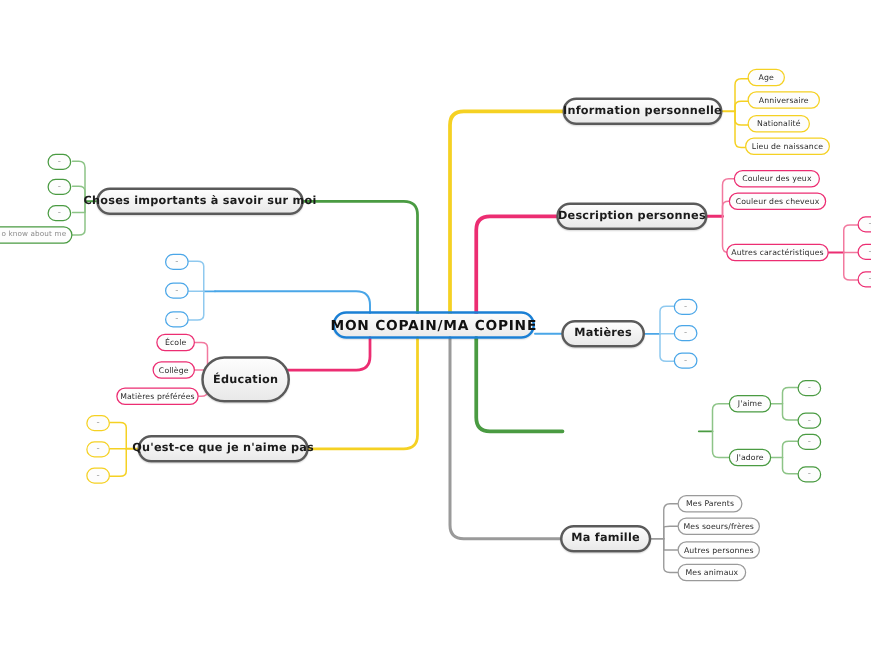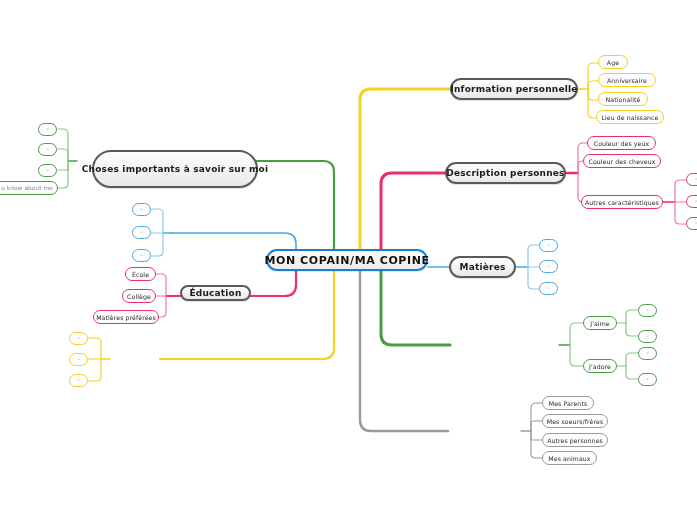--- a/index.html
+++ b/index.html
@@ -178,37 +178,39 @@
   <div class="node lvl3 c-blue empty" style="left:539px;top:260px;width:19px;height:13px;">-</div>
   <div class="node lvl3 c-blue empty" style="left:539px;top:282px;width:19px;height:13px;">-</div>
 
   <div class="node lvl2 c-green" style="left:583px;top:316px;width:34px;height:14px;">J'aime</div>
   <div class="node lvl2 c-green" style="left:583px;top:359px;width:34px;height:14px;">J'adore</div>
   <div class="node lvl3 c-green empty" style="left:638px;top:304px;width:19px;height:13px;">-</div>
   <div class="node lvl3 c-green empty" style="left:638px;top:330px;width:19px;height:13px;">-</div>
   <div class="node lvl3 c-green empty" style="left:638px;top:347px;width:19px;height:13px;">-</div>
   <div class="node lvl3 c-green empty" style="left:638px;top:373px;width:19px;height:13px;">-</div>
 
+  <div class="node lvl1" style="left:448px;top:420px;width:73px;height:22px;">Ma famille</div>
   <div class="node lvl2 c-gray" style="left:542px;top:396px;width:52px;height:14px;">Mes Parents</div>
   <div class="node lvl2 c-gray" style="left:542px;top:414px;width:66px;height:14px;">Mes soeurs/frères</div>
   <div class="node lvl2 c-gray" style="left:542px;top:433px;width:66px;height:14px;">Autres personnes</div>
   <div class="node lvl2 c-gray" style="left:542px;top:451px;width:55px;height:14px;">Mes animaux</div>
 
-  <div class="node lvl1" style="left:92px;top:150px;width:166px;height:38px;text-align:right;">Choses importants à savoir sur moi</div>
+  <div class="node lvl1" style="left:77px;top:150px;width:166px;height:22px;text-align:right;">Choses importants à savoir sur moi</div>
   <div class="node lvl3 c-green empty" style="left:38px;top:123px;width:19px;height:13px;">-</div>
   <div class="node lvl3 c-green empty" style="left:38px;top:143px;width:19px;height:13px;">-</div>
   <div class="node lvl3 c-green empty" style="left:38px;top:164px;width:19px;height:13px;">-</div>
   <div class="node lvl2 c-green" style="left:-18px;top:181px;width:76px;height:14px;font-size:5.8px;color:#8a8a8a;justify-content:flex-end;padding-right:4px;">o know about me</div>
 
   <div class="node lvl3 c-blue empty" style="left:132px;top:203px;width:19px;height:13px;">-</div>
   <div class="node lvl3 c-blue empty" style="left:132px;top:226px;width:19px;height:13px;">-</div>
   <div class="node lvl3 c-blue empty" style="left:132px;top:249px;width:19px;height:13px;">-</div>
 
-  <div class="node lvl1" style="left:180px;top:285px;width:71px;height:16px;">Éducation</div>
+  <div class="node lvl1" style="left:161px;top:285px;width:71px;height:37px;">Éducation</div>
   <div class="node lvl2 c-pink" style="left:125px;top:267px;width:31px;height:14px;">École</div>
   <div class="node lvl2 c-pink" style="left:122px;top:289px;width:34px;height:14px;">Collège</div>
   <div class="node lvl2 c-pink" style="left:93px;top:310px;width:66px;height:14px;">Matières préférées</div>
 
+  <div class="node lvl1" style="left:110px;top:348px;width:137px;height:22px;">Qu'est-ce que je n'aime pas</div>
   <div class="node lvl3 c-yellow empty" style="left:69px;top:332px;width:19px;height:13px;">-</div>
   <div class="node lvl3 c-yellow empty" style="left:69px;top:353px;width:19px;height:13px;">-</div>
   <div class="node lvl3 c-yellow empty" style="left:69px;top:374px;width:19px;height:13px;">-</div>
 
 </div>
 
 </body></html>

